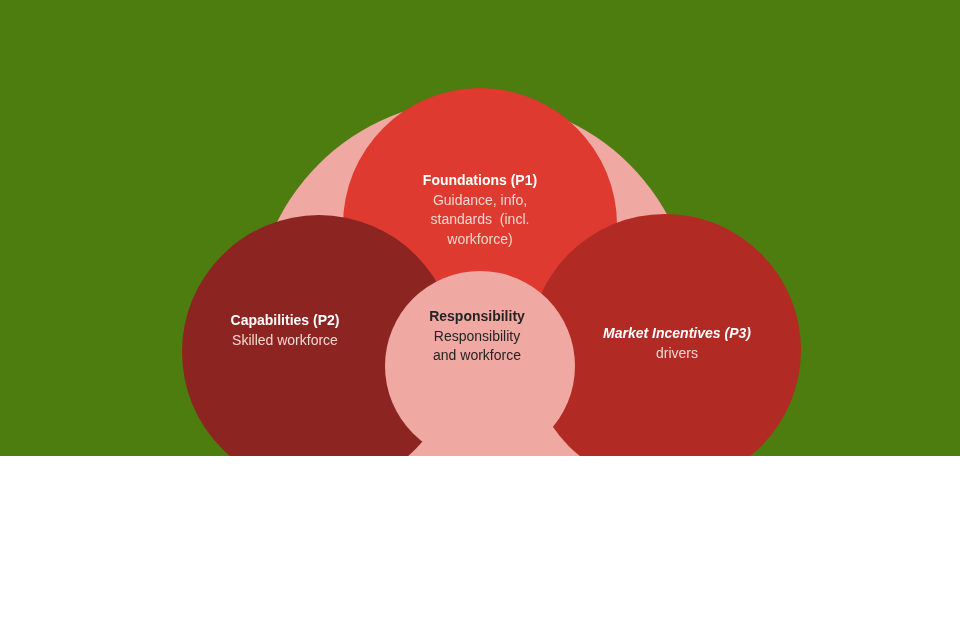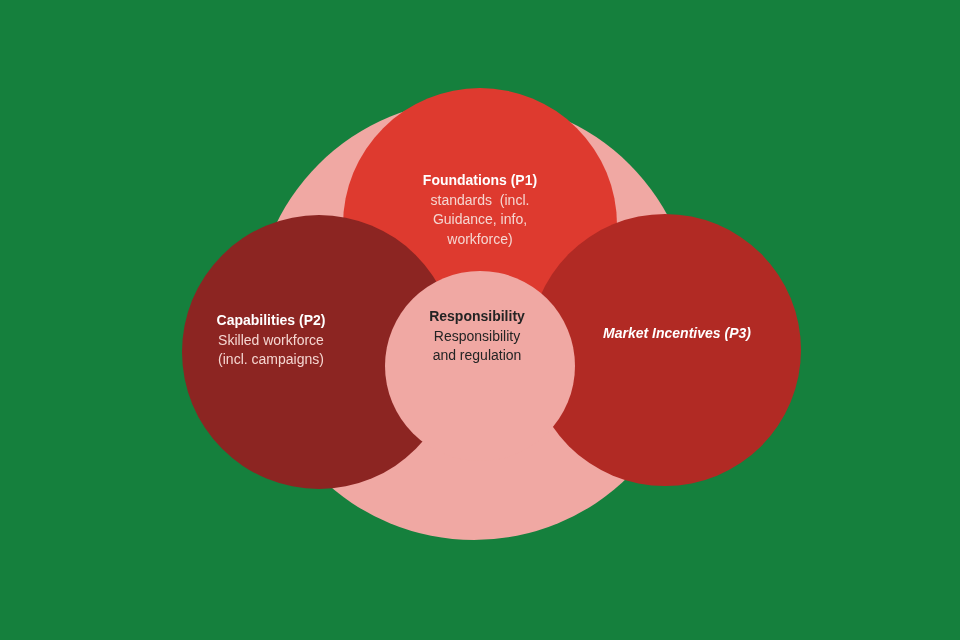--- a/index.html
+++ b/index.html
@@ -1,75 +1,75 @@
 <!DOCTYPE html>
 <html><head>
 <meta charset="utf-8">
 <style>
   html, body { margin: 0; padding: 0; background: #ffffff; }
   .stage {
     position: relative;
     width: 960px;
-    height: 640px;
-    background: #15803d;
+    height: 456px;
+    background: #4d7c0f;
     overflow: hidden;
     font-family: "Liberation Sans", sans-serif;
   }
   .circle { position: absolute; border-radius: 50%; }
   .halo     { left: 254px; top: 100px; width: 440px; height: 440px; }
   .c-top    { left: 343px; top:  88px; width: 274px; height: 274px; }
   .c-left   { left: 182px; top: 215px; width: 274px; height: 274px; }
   .c-right  { left: 529px; top: 214px; width: 272px; height: 272px; }
   .c-center { left: 385px; top: 271px; width: 190px; height: 190px; }
 
   .label {
     position: absolute;
     transform: translateX(-50%);
     text-align: center;
     font-size: 14px;
     line-height: 19.5px;
   }
   .label .line { white-space: pre; }
   .label .title { font-weight: bold; }
   .t-top    { left: 480px; top: 171px; width: 190px; }
-  .t-left   { left: 271px; top: 311px; width: 180px; }
+  .t-left   { left: 285px; top: 311px; width: 180px; }
   .t-right  { left: 677px; top: 324px; width: 220px; }
   .t-center { left: 477px; top: 307px; width: 180px; }
 </style>
 </head>
 <body>
 
 <div class="stage">
 
   <div class="circle halo" style="background-color: rgb(240, 168, 163);"></div>
 
   <div class="circle c-top" style="background-color: rgb(222, 58, 47);"></div>
 
   <div class="circle c-left" style="background-color: rgb(140, 37, 34);"></div>
 
   <div class="circle c-right" style="background-color: rgb(177, 42, 36);"></div>
 
   <div class="circle c-center" style="background-color: rgb(240, 168, 163);"></div>
 
   <div class="label t-top" style="color: rgb(245, 214, 209);">
     <div class="line title" style="color: rgb(255, 255, 255);">Foundations (P1)</div>
+    <div class="line">Guidance, info,</div>
     <div class="line">standards  (incl.</div>
-    <div class="line">Guidance, info,</div>
     <div class="line">workforce)</div>
   </div>
 
   <div class="label t-left" style="color: rgb(245, 214, 209);">
     <div class="line title" style="color: rgb(255, 255, 255);">Capabilities (P2)</div>
     <div class="line">Skilled workforce</div>
-    <div class="line">(incl. campaigns)</div>
   </div>
 
   <div class="label t-right" style="color: rgb(245, 214, 209);">
     <div class="line title" style="color: rgb(255, 255, 255); font-style: italic;">Market Incentives (P3)</div>
+    <div class="line">drivers</div>
   </div>
 
   <div class="label t-center" style="color: rgb(36, 36, 36);">
     <div class="line title">Responsibility</div>
     <div class="line">Responsibility</div>
-    <div class="line">and regulation</div>
+    <div class="line">and workforce</div>
   </div>
 
 </div>
 
 </body></html>

